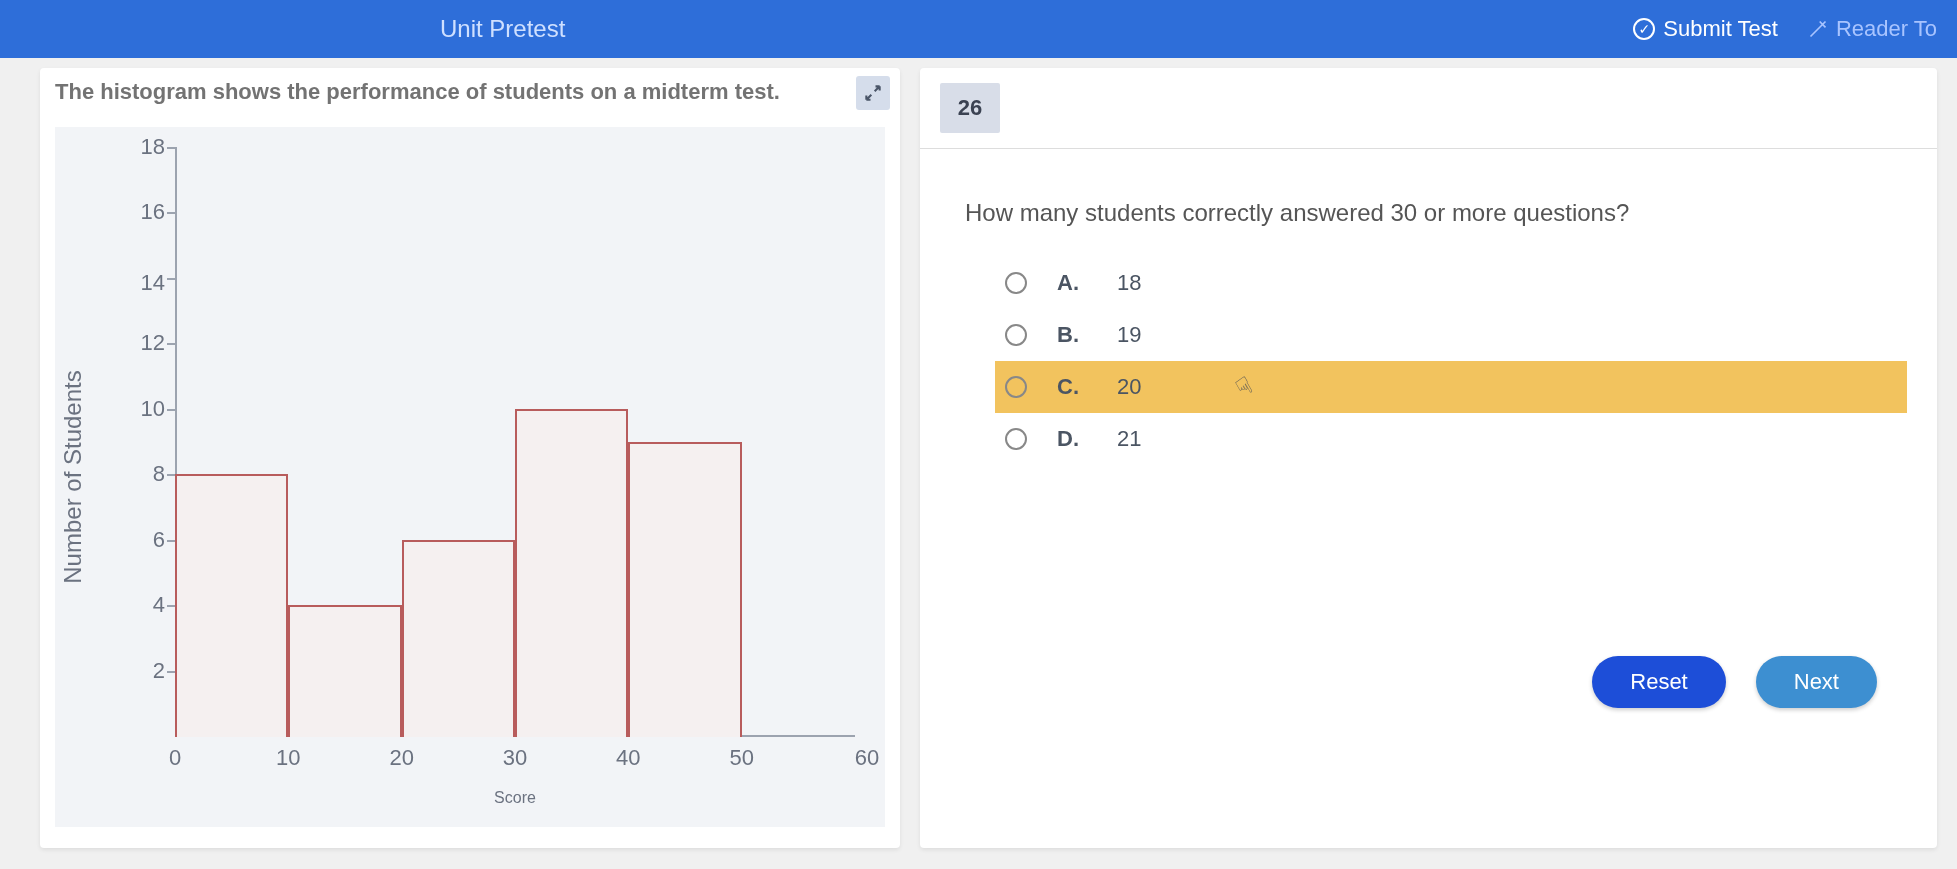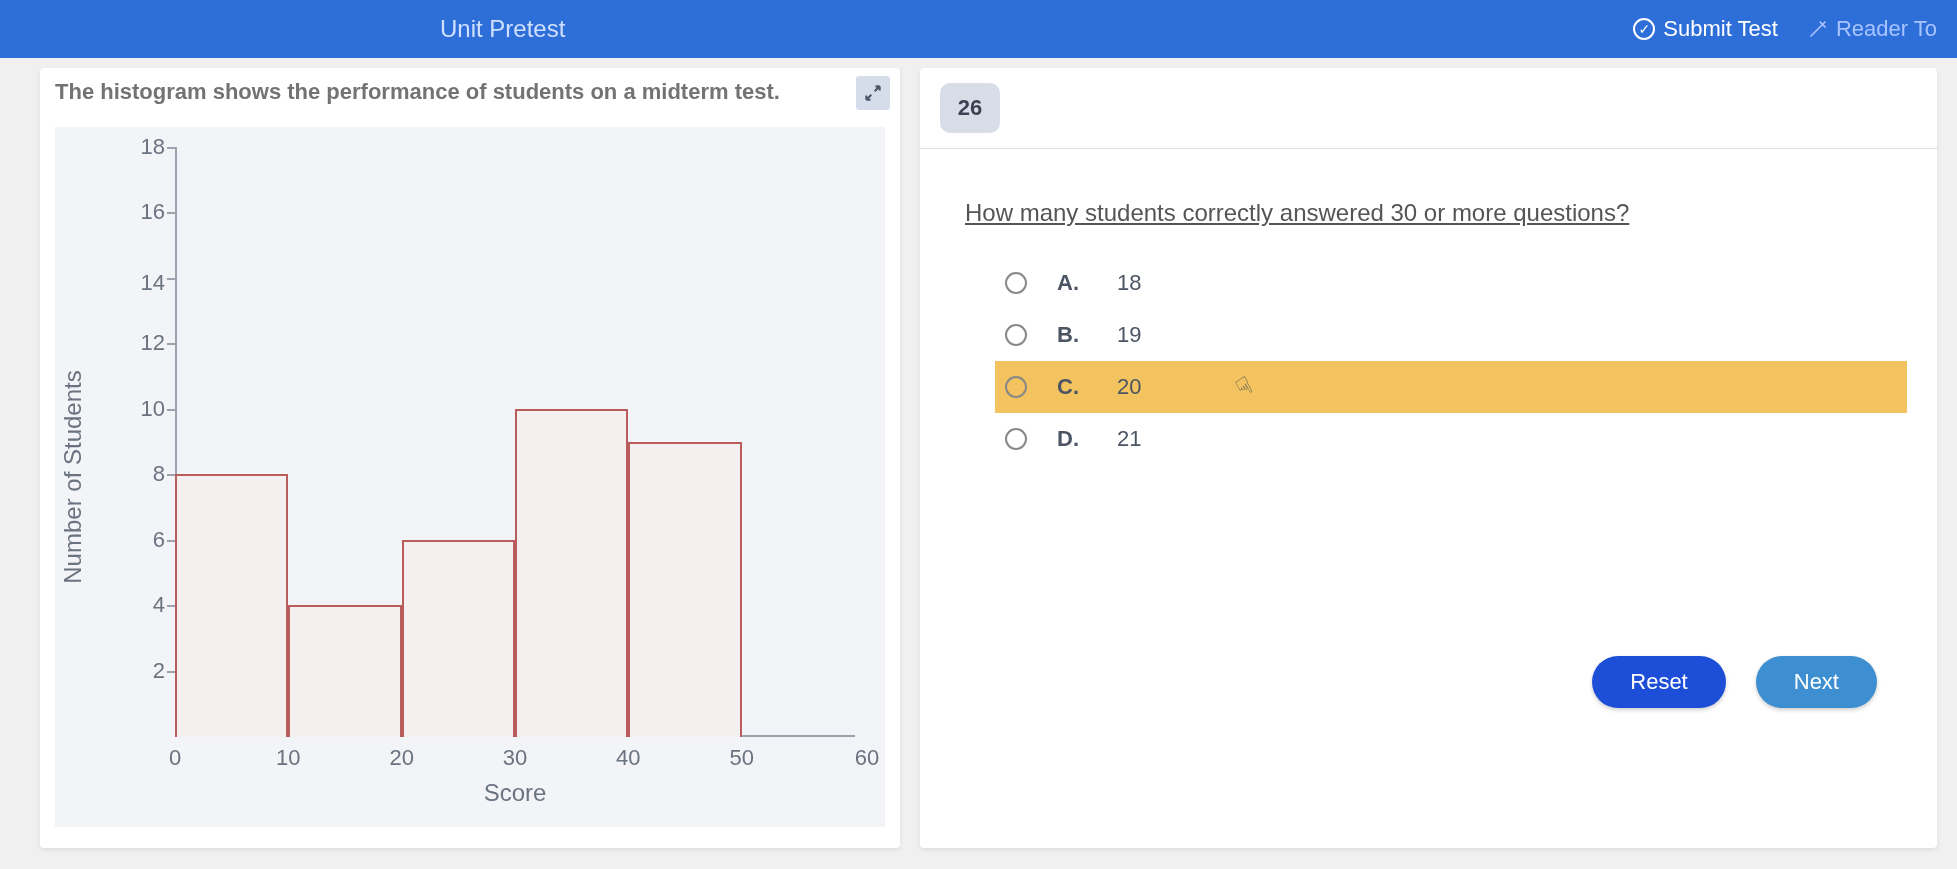--- a/index.html
+++ b/index.html
@@ -73,43 +73,43 @@
     position: absolute;
     left: 120px; top: 20px;
     width: 680px; height: 590px;
   }
   .y-tick { position:absolute; right: 100%; transform: translateY(-50%); color:#6b7280; font-size:22px; padding-right:10px; }
   .axis-line-y { position:absolute; left:0; top:0; bottom:0; width:2px; background:#9ca3af; }
   .axis-line-x { position:absolute; left:0; right:0; bottom:0; height:2px; background:#9ca3af; }
   .tick-mark-y { position:absolute; left:0; width:8px; height:2px; background:#9ca3af; transform: translateX(-8px);}
   .bar { position:absolute; bottom:0; background:#f5f0f0; border:2px solid #b85c5c; border-bottom:none;}
   .x-tick { position:absolute; top:100%; transform:translateX(-50%); color:#6b7280; font-size:22px; padding-top:8px; }
-  .x-axis-label { position:absolute; bottom:-70px; left:50%; transform:translateX(-50%); color:#6b7280; font-size:24px; }
+  .x-axis-label { position:absolute; bottom:-70px; left:50%; transform:translateX(-50%); color:#6b7280; font-size:16px; }
 
   .right-panel {
     flex:1;
     background: #fff;
     border-radius: 4px;
     box-shadow: 0 2px 4px rgba(0,0,0,0.08);
     min-height: 780px;
     position:relative;
   }
   .qnum-box {
     position: relative;
     margin: 15px 0 0 20px;
     width: 60px; height: 50px;
     background: #d8dde8;
     color: #3b4252;
     font-weight: bold;
     font-size: 22px;
     display:flex; align-items:center; justify-content:center;
-    border-radius: 10px;
+    border-radius: 2px;
   }
   .divider { height:1px; background:#ddd; margin: 15px 0 0 0; }
-  .question-text { color:#555; font-size:24px; padding: 50px 24px 30px 45px; text-decoration: underline; }
+  .question-text { color:#555; font-size:24px; padding: 50px 24px 30px 45px; }
   .options { padding: 0 30px 0 75px; }
   .option-row {
     display:flex; align-items:center; gap: 30px;
     height: 52px;
     font-size: 22px;
     color: #4b5563;
     cursor:pointer;
     padding-left: 10px;
   }
   .option-row.highlight { background: #f2c35e; }

